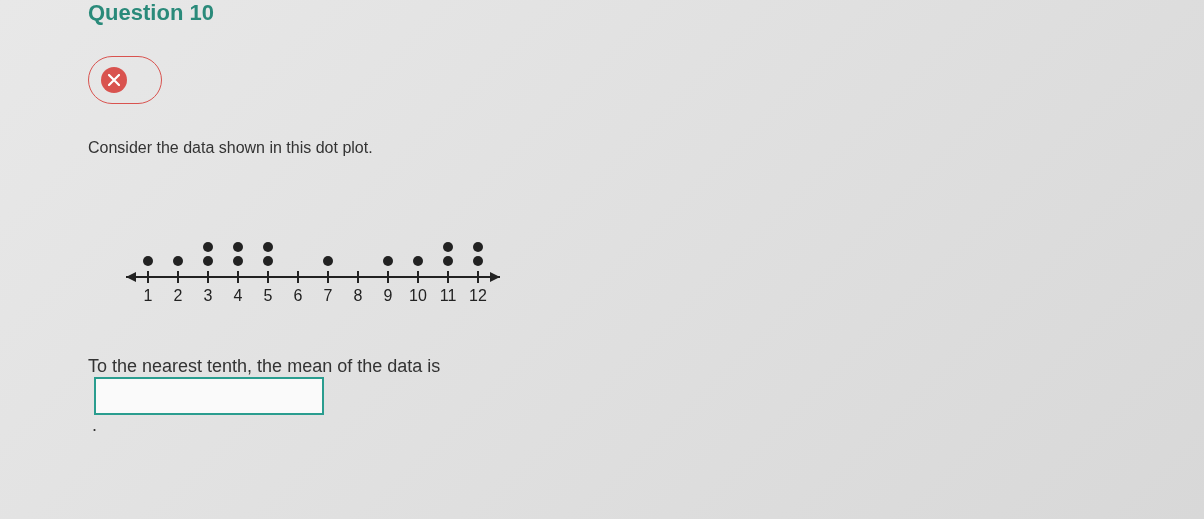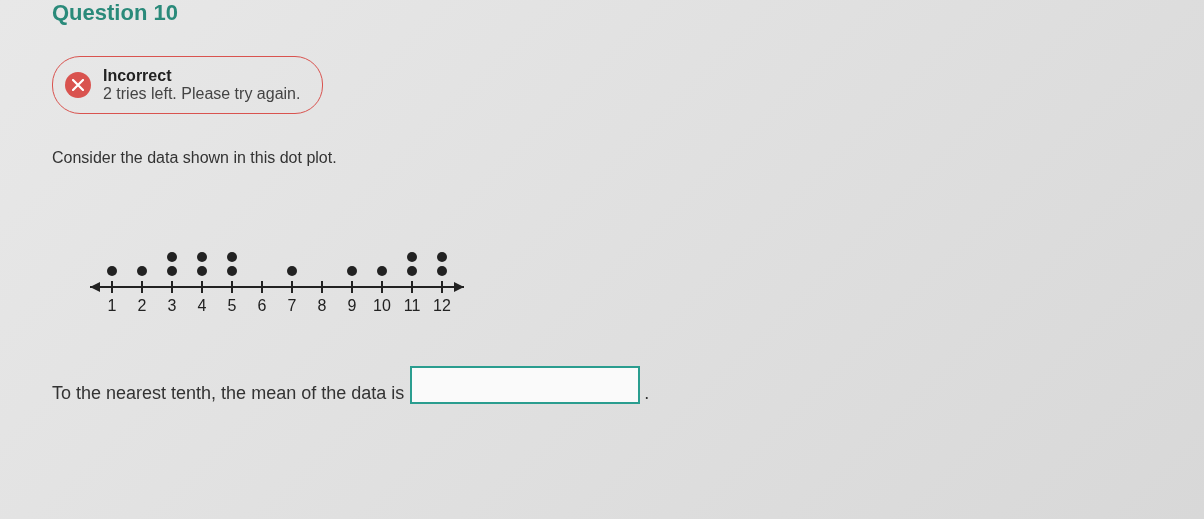--- a/index.html
+++ b/index.html
@@ -10,21 +10,21 @@
     body {
       font-family: Arial, Helvetica, sans-serif;
       background: linear-gradient(135deg, #e8e8e8 0%, #d8d8d8 100%);
       width: 1204px;
       height: 519px;
       padding: 0;
       color: #333;
       position: relative;
     }
     .content {
-      padding-left: 52px;
+      padding-left: 88px;
       padding-top: 0;
     }
     .question-header {
       font-size: 22px;
       font-weight: bold;
       color: #2a8a7a;
       margin-bottom: 30px;
     }
     .feedback-pill {
       display: inline-flex;
@@ -67,23 +67,24 @@
       font-size: 16px;
       color: #333;
       margin-bottom: 25px;
     }
     .dotplot {
       margin-left: 30px;
       margin-bottom: 40px;
     }
     .answer-line {
       display: flex;
-      align-items: flex-end;
+      align-items: flex-start;
       font-size: 18px;
       color: #333;
+      flex-direction: column;
     }
     .answer-input {
       border: 2px solid #2a9d8f;
       background: #fafafa;
       height: 38px;
       width: 230px;
       margin-left: 6px;
       font-size: 16px;
       padding: 0 8px;
     }
@@ -95,24 +96,20 @@
 <body>
 
 <div class="content">
   <div class="question-header">Question 10</div>
 
   <div class="feedback-pill">
     <span class="x-icon">
       <svg viewBox="0 0 12 12">
           <path d="M1 1 L11 11 M11 1 L1 11" stroke="#fff" stroke-width="2.2" stroke-linecap="round"></path>
         </svg>
-    </span>
-    <span class="feedback-text-wrap">
-      <span class="feedback-title">Incorrect</span>
-      <span class="feedback-sub">2 tries left. Please try again.</span>
     </span>
   </div>
 
   <div class="prompt-text">Consider the data shown in this dot plot.</div>
 
   <div class="dotplot">
     <svg id="dotplot-svg" width="420" height="130">
         <line x1="8" y1="95" x2="382" y2="95" stroke="#222" stroke-width="2"></line>
         <polygon points="8,95 18,90 18,100" fill="#222"></polygon>
         <polygon points="382,95 372,90 372,100" fill="#222"></polygon>

